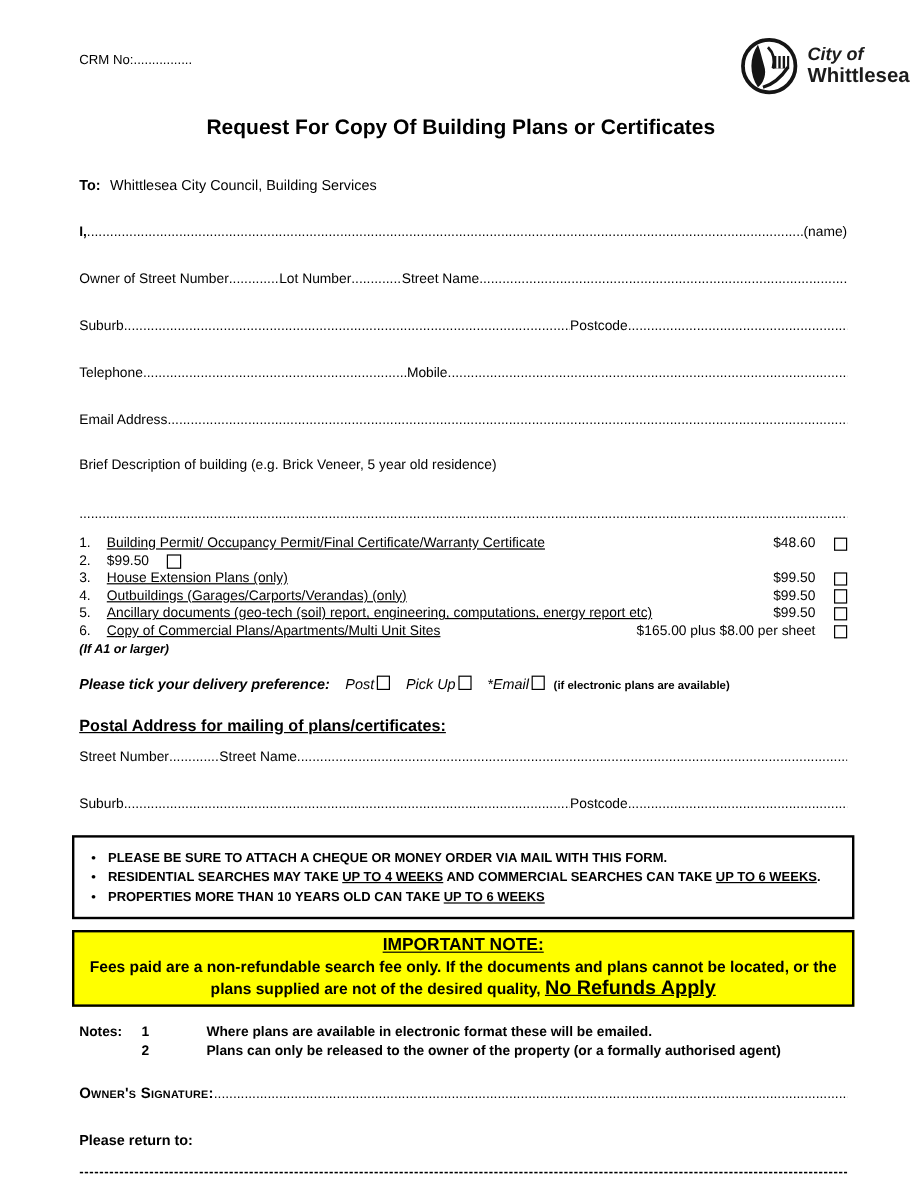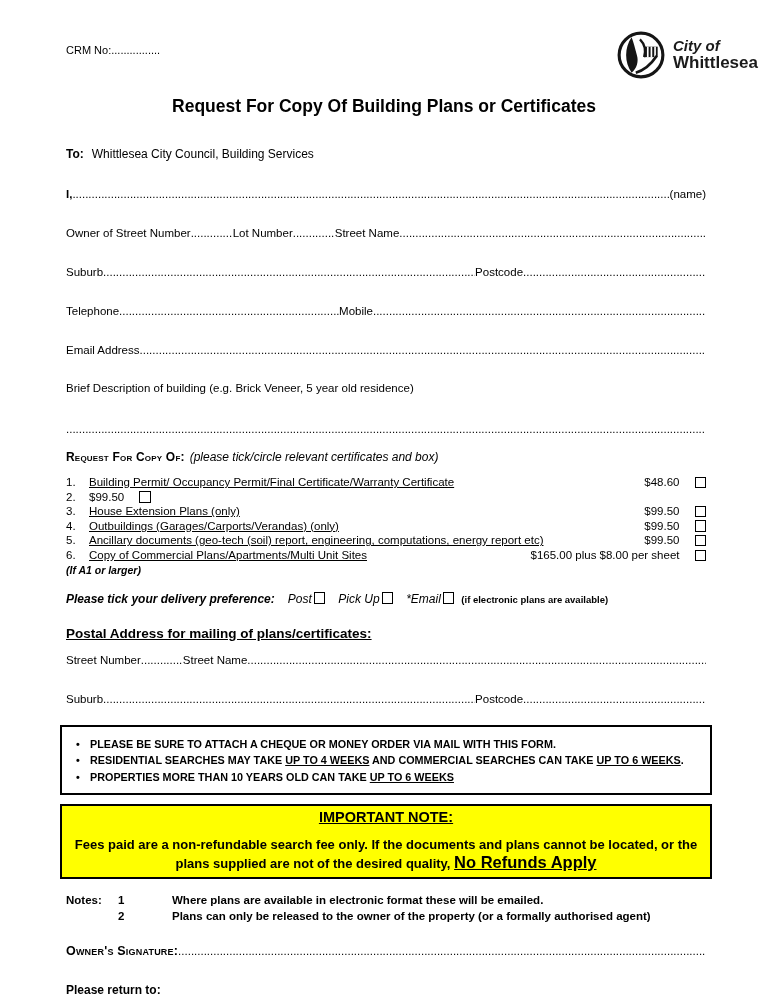--- a/index.html
+++ b/index.html
@@ -65,21 +65,21 @@
   .postal-head{margin-top:20px;font-size:13.5px;font-weight:bold;text-decoration:underline;}
   .postal-street{margin-top:13px;}
 
   .attach-box{margin:20px -6px 0 -6px;border:2px solid #000;padding:9px 14px 8px 14px;}
   .attach-row{display:flex;font-size:10.8px;font-weight:bold;line-height:16.5px;}
   .attach-row .bullet{flex:none;width:14px;}
   .u{text-decoration:underline;}
 
   .imp-box{margin:9px -6px 0 -6px;border:2.5px solid #000;background:#ffff00;text-align:center;padding:3px 10px 5px 10px;}
   .imp-title{font-size:14.5px;font-weight:bold;text-decoration:underline;}
-  .imp-body{font-size:13px;font-weight:bold;line-height:17.5px;margin-top:11px;}
+  .imp-body{font-size:13px;font-weight:bold;line-height:17.5px;margin-top:1px;}
   .imp-em{font-size:16.5px;text-decoration:underline;white-space:nowrap;}
 
   .notes{margin-top:13px;font-weight:bold;font-size:11.5px;line-height:16px;}
   .note-row{display:flex;}
   .note-lbl{flex:none;width:52px;}
   .note-num{flex:none;width:54px;}
   .note-txt{flex:1;}
 
   .sig-line{margin-top:20px;font-size:11.5px;}
   .sig-lbl{font-size:12.5px;}
@@ -158,23 +158,20 @@
     <div class="dotline">
       <span class="nowrap">Email Address</span>
       <span class="dots fill">................................................................................................................................................................................................................................................................</span>
     </div>
 
     <div class="brief">Brief Description of building (e.g. Brick Veneer, 5 year old residence)</div>
     <div class="dotline desc-dots" style="margin-top:29px;">
       <span class="dots fill">................................................................................................................................................................................................................................................................</span>
     </div>
 
-    <div class="req-head">
-      <span class="smallcaps">Request For Copy Of:</span><span class="req-note">(please tick/circle relevant certificates and box)</span>
-    </div>
 
     <div class="fee-list">
       <div class="fee-row">
         <span class="fee-num">1.</span>
         <span class="fee-label">Building Permit/ Occupancy Permit/Final Certificate/Warranty Certificate</span>
         <span class="fee-price">$48.60</span>
         <span class="cb fee-cb"></span>
       </div>
       <div class="fee-row">
         <span class="fee-num">2.</span>

